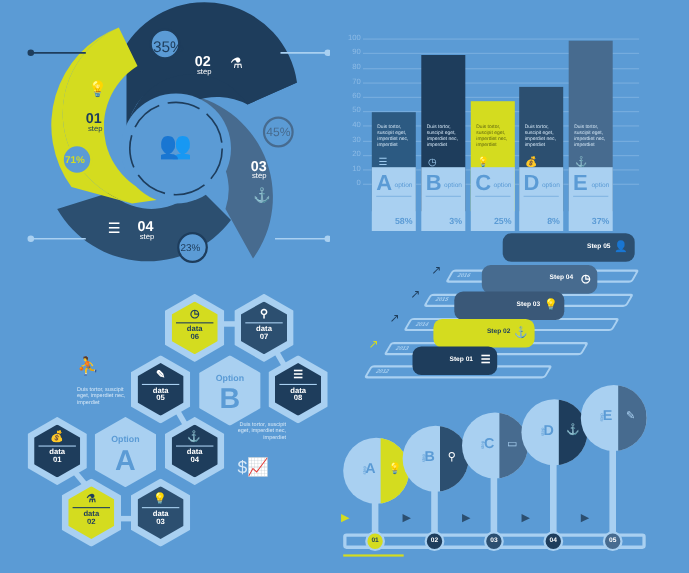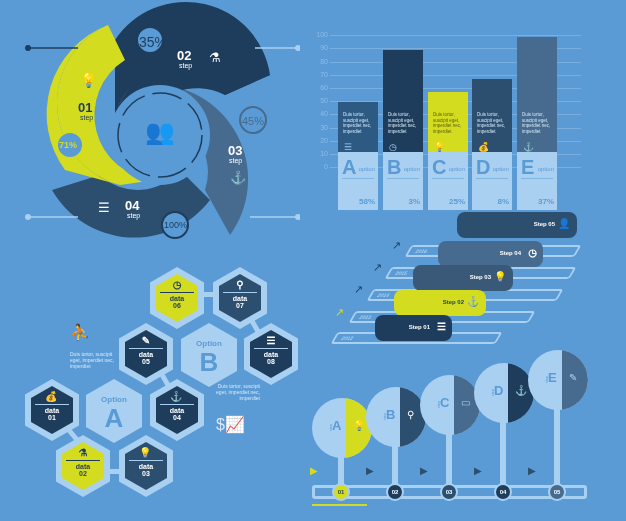--- a/index.html
+++ b/index.html
@@ -59,21 +59,21 @@
       <circle cx="298" cy="217" r="3" fill="#a9d0f1"></circle>
 
     <circle cx="150" cy="40" r="13" fill="#5b9bd5" stroke="#1e3d5c" stroke-width="2"></circle>
     <circle cx="70" cy="145" r="13" fill="#5b9bd5" stroke="#d4dc1f" stroke-width="2"></circle>
     <circle cx="253" cy="120" r="13" fill="#5b9bd5" stroke="#476b8f" stroke-width="2"></circle>
     <circle cx="175" cy="225" r="13" fill="#5b9bd5" stroke="#1e3d5c" stroke-width="2"></circle>
   </svg>
   <span class="abs" style="left:139px;top:34px;font-size:14px;color:#1e3d5c">35%</span>
   <span class="abs" style="left:59px;top:140px;font-size:9px;font-weight:bold;color:#d4dc1f">71%</span>
   <span class="abs" style="left:242px;top:115px;font-size:11px;color:#476b8f">45%</span>
-  <span class="abs" style="left:164px;top:220px;font-size:9px;color:#1e3d5c">100%</span>
+  <span class="abs" style="left:164px;top:220px;font-size:9px;color:#1e3d5c">23%</span>
 
   <span class="abs" style="left:80px;top:72px;font-size:14px">💡</span>
   <span class="abs" style="left:78px;top:100px;font-size:13px;font-weight:bold;color:#1e3d5c">01</span>
   <span class="abs" style="left:80px;top:114px;font-size:7px;color:#1e3d5c">step</span>
 
   <span class="abs" style="left:177px;top:48px;font-size:13px;font-weight:bold;color:#fff">02</span>
   <span class="abs" style="left:179px;top:62px;font-size:7px;color:#fff">step</span>
   <span class="abs" style="left:209px;top:50px;font-size:13px;color:#fff">⚗</span>
 
   <span class="abs" style="left:228px;top:143px;font-size:13px;font-weight:bold;color:#fff">03</span>

